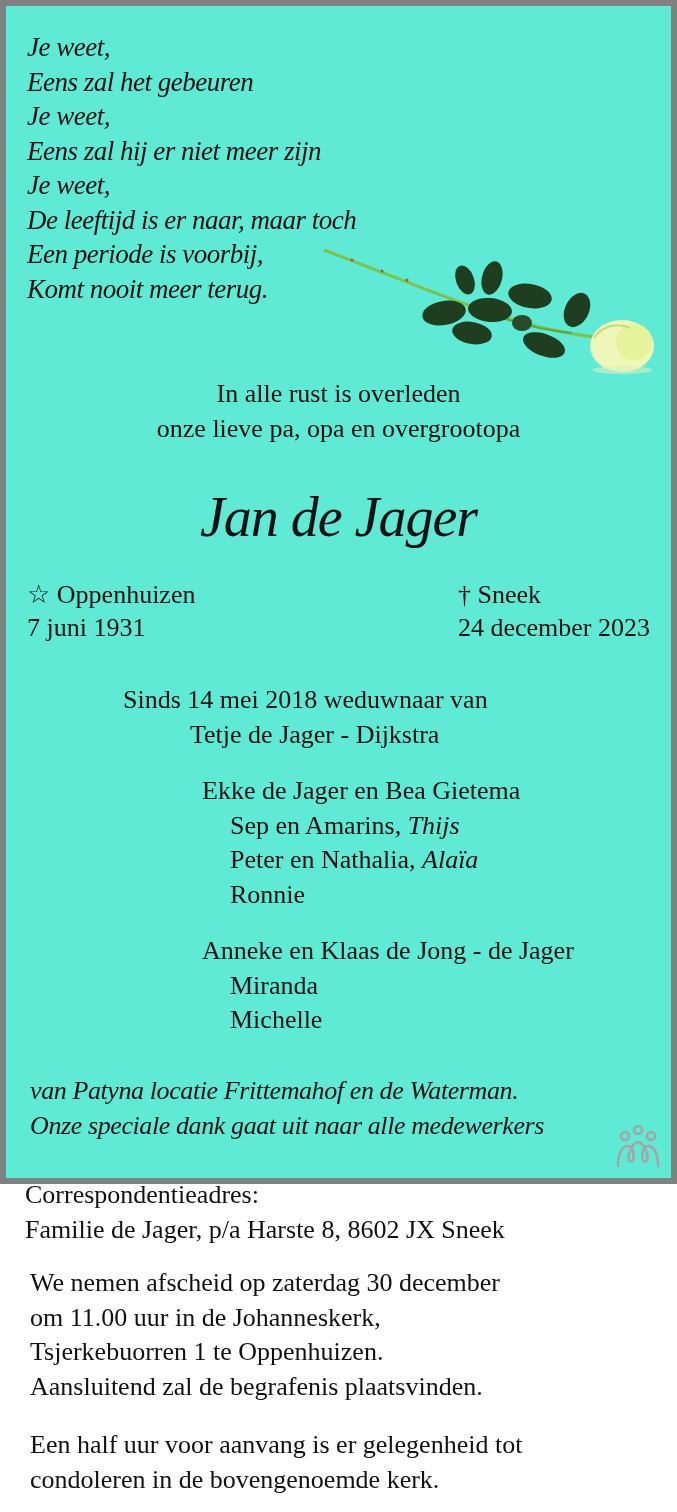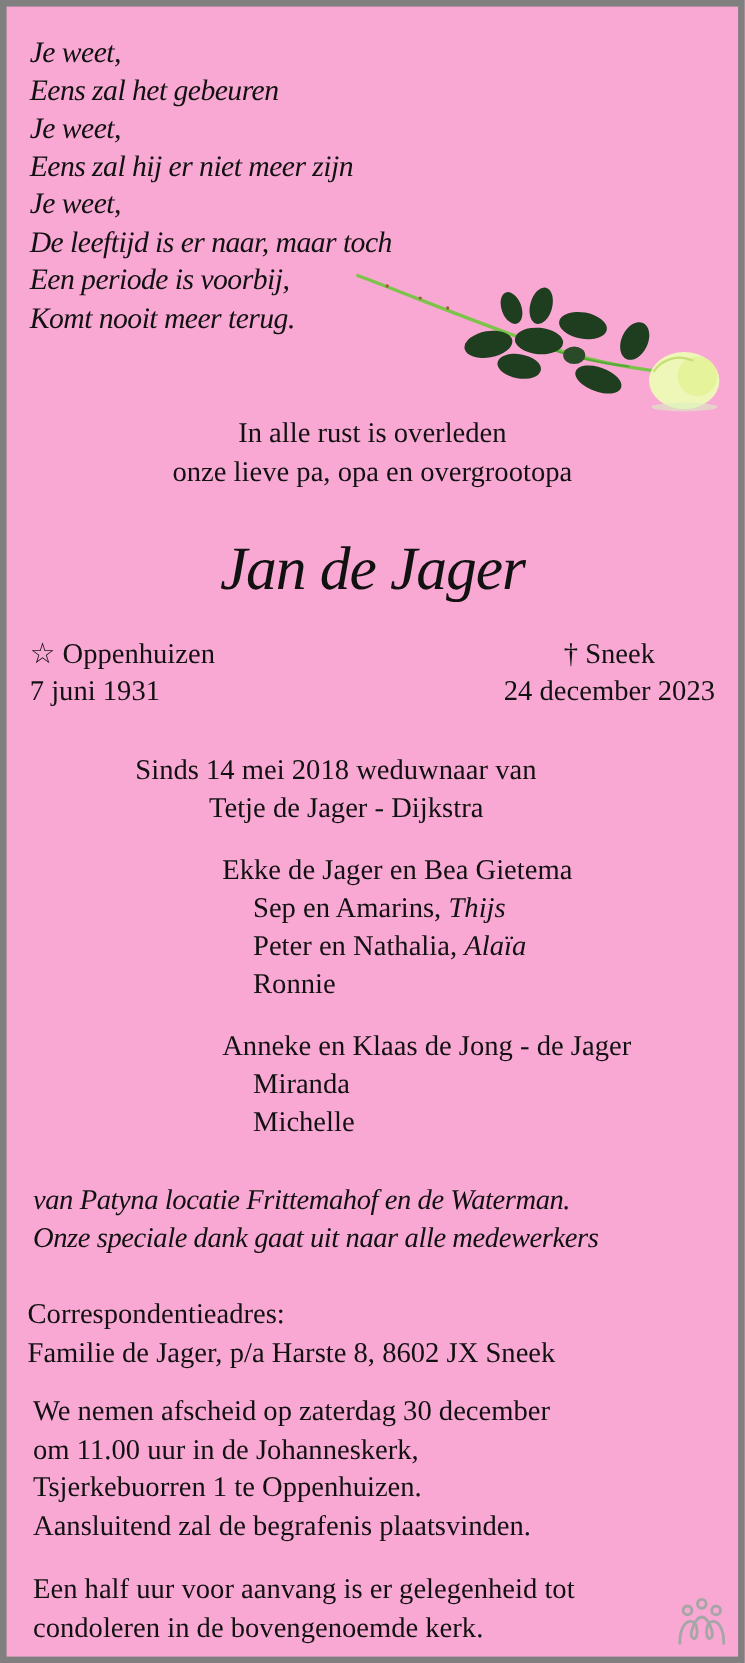--- a/index.html
+++ b/index.html
@@ -5,24 +5,24 @@
   html, body { margin: 0; padding: 0; }
   body {
     width: 677px; height: 1512px;
     background: #ffffff;
     font-family: "Liberation Serif", "DejaVu Serif", serif;
     color: #111111;
     overflow: hidden;
   }
   .card {
     position: relative;
-    width: 677px; height: 1512px;
+    width: 677px; height: 1184px;
     box-sizing: border-box;
     border: 6px solid #808080;
-    background: #f9a8d4;
+    background: #5eead4;
   }
   .poem {
     position: absolute;
     left: 21px; top: 24px;
     font-style: italic;
     font-size: 27px;
     line-height: 34.5px;
     letter-spacing: -0.5px;
   }
   .poem div { white-space: nowrap; }
@@ -47,21 +47,21 @@
     line-height: 70px;
     letter-spacing: -1px;
   }
   .dates {
     position: absolute;
     left: 21px; right: 21px; top: 572px;
     font-size: 26px;
     line-height: 33px;
   }
   .dates .left { position: absolute; left: 0; top: 0; }
-  .dates .right { position: absolute; right: 0; top: 0; text-align: center; }
+  .dates .right { position: absolute; right: 0; top: 0; text-align: left; }
   .widow {
     position: absolute;
     left: 0; right: 0; top: 676px;
     font-size: 26px;
     line-height: 35px;
   }
   .widow .l1 { position: absolute; left: 117px; white-space: nowrap; }
   .widow .l2 { position: absolute; left: 184px; top: 35px; white-space: nowrap; }
   .family {
     position: absolute;

